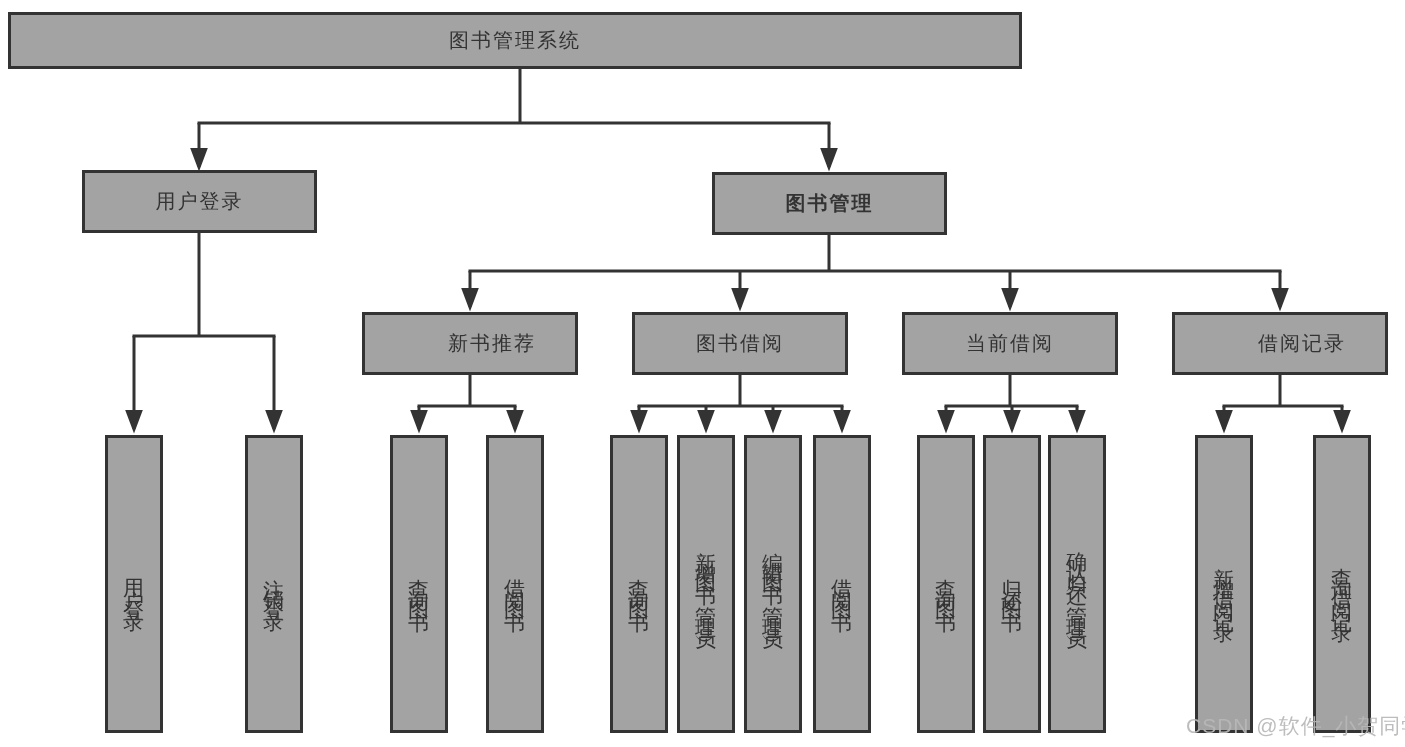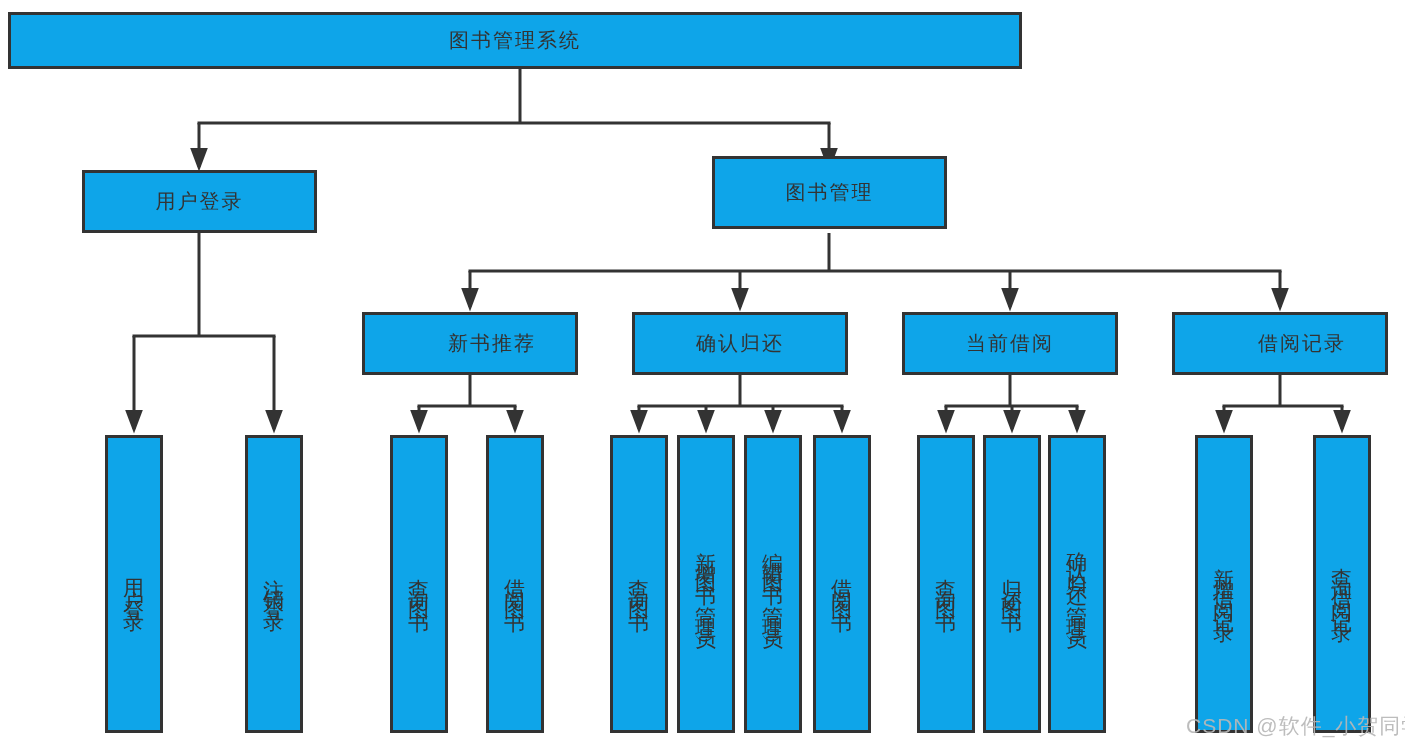--- a/index.html
+++ b/index.html
@@ -13,35 +13,35 @@
     position:relative;
     width:1405px;height:747px;
     background:var(--bg);
     font-family:"Liberation Sans","DejaVu Sans",sans-serif;
     overflow:hidden;
   }
   .box{
     position:absolute;
     box-sizing:border-box;
     border:3px solid var(--line);
-    background:#0ea5e9;
+    background:#a3a3a3;
     display:flex;align-items:center;justify-content:center;
     color:var(--text);
   }
   .hbox{font-size:20px;letter-spacing:2px;white-space:nowrap;}
   .vbox{
     writing-mode:vertical-rl;
     text-orientation:mixed;
     font-size:21px;
     letter-spacing:11px;
     line-height:1;
   }
   .root-box   {left:8px;  top:12px; width:1014px;height:57px;}
   .lvl2-a     {left:82px; top:170px;width:235px; height:63px;}
-  .lvl2-b     {left:712px;top:156px;width:235px; height:73px;}
+  .lvl2-b     {left:712px;top:172px;width:235px; height:63px;font-weight:bold;}
   .lvl3       {top:312px;width:216px;height:63px;}
   .lvl3-0{left:362px;padding-left:44px;} .lvl3-1{left:632px;} .lvl3-2{left:902px;text-align:center;} .lvl3-3{left:1172px;padding-left:44px;}
   .leaf       {top:435px;width:58px;height:298px;}
   .lf-0{left:105px;}  .lf-1{left:245px;}
   .lf-2{left:390px;}  .lf-3{left:486px;}
   .lf-4{left:610px;}  .lf-5{left:677px;}  .lf-6{left:744px;}  .lf-7{left:813px;}
   .lf-8{left:917px;}  .lf-9{left:983px;}  .lf-10{left:1048px;}
   .lf-11{left:1195px;}.lf-12{left:1313px;}
   .wires{
     position:absolute;left:0;top:0;width:1405px;height:747px;
@@ -102,21 +102,21 @@
     <path marker-end="url(#ah)" d="M1224 406 V429"></path>
     <path marker-end="url(#ah)" d="M1342 406 V429"></path>
   </svg>
 
   <div class="box root-box hbox">图书管理系统</div>
 
   <div class="box lvl2-a hbox">用户登录</div>
   <div class="box lvl2-b hbox">图书管理</div>
 
   <div class="box lvl3 lvl3-0 hbox">新书推荐</div>
-  <div class="box lvl3 lvl3-1 hbox">确认归还</div>
+  <div class="box lvl3 lvl3-1 hbox">图书借阅</div>
   <div class="box lvl3 lvl3-2 hbox">当前借阅</div>
   <div class="box lvl3 lvl3-3 hbox">借阅记录</div>
 
   <div class="box leaf lf-0 vbox">用户登录</div>
   <div class="box leaf lf-1 vbox">注销登录</div>
 
   <div class="box leaf lf-2 vbox">查询图书</div>
   <div class="box leaf lf-3 vbox">借阅图书</div>
 
   <div class="box leaf lf-4 vbox">查询图书</div>

